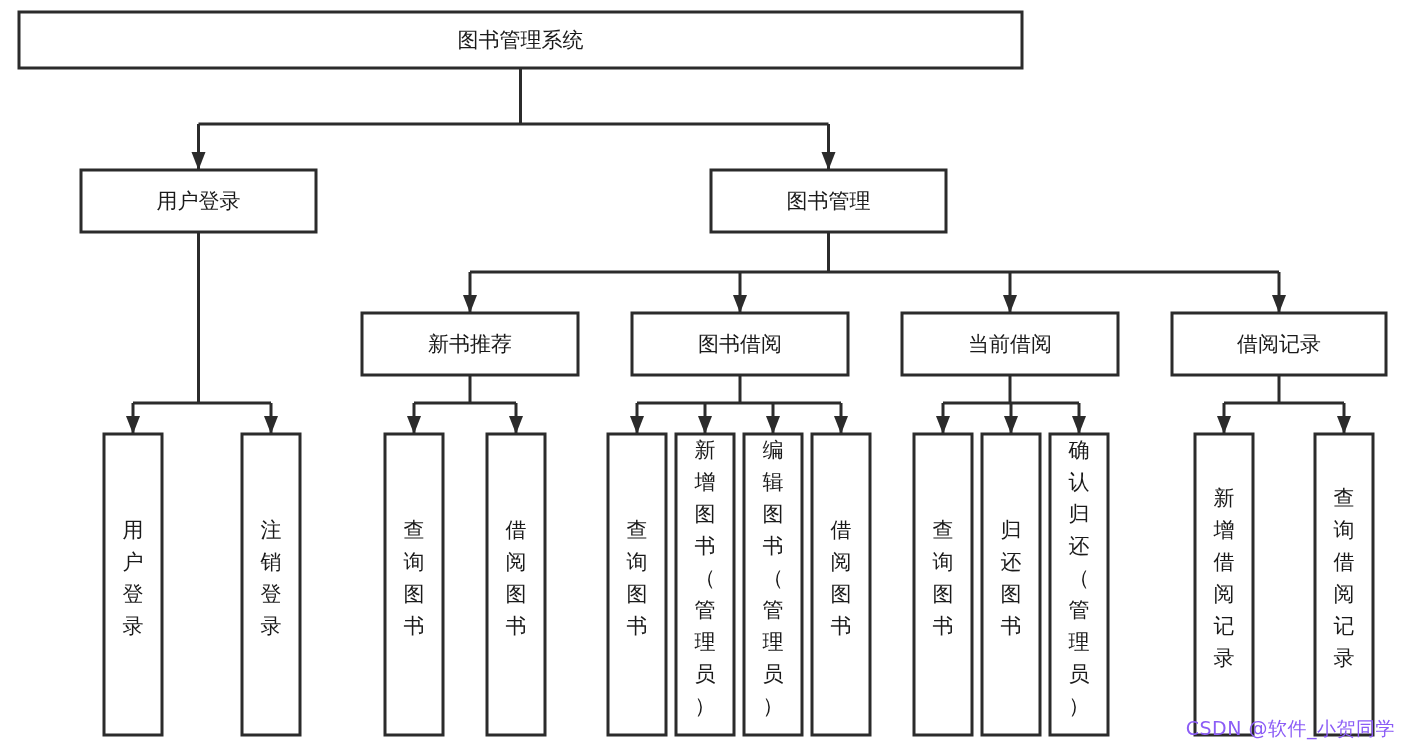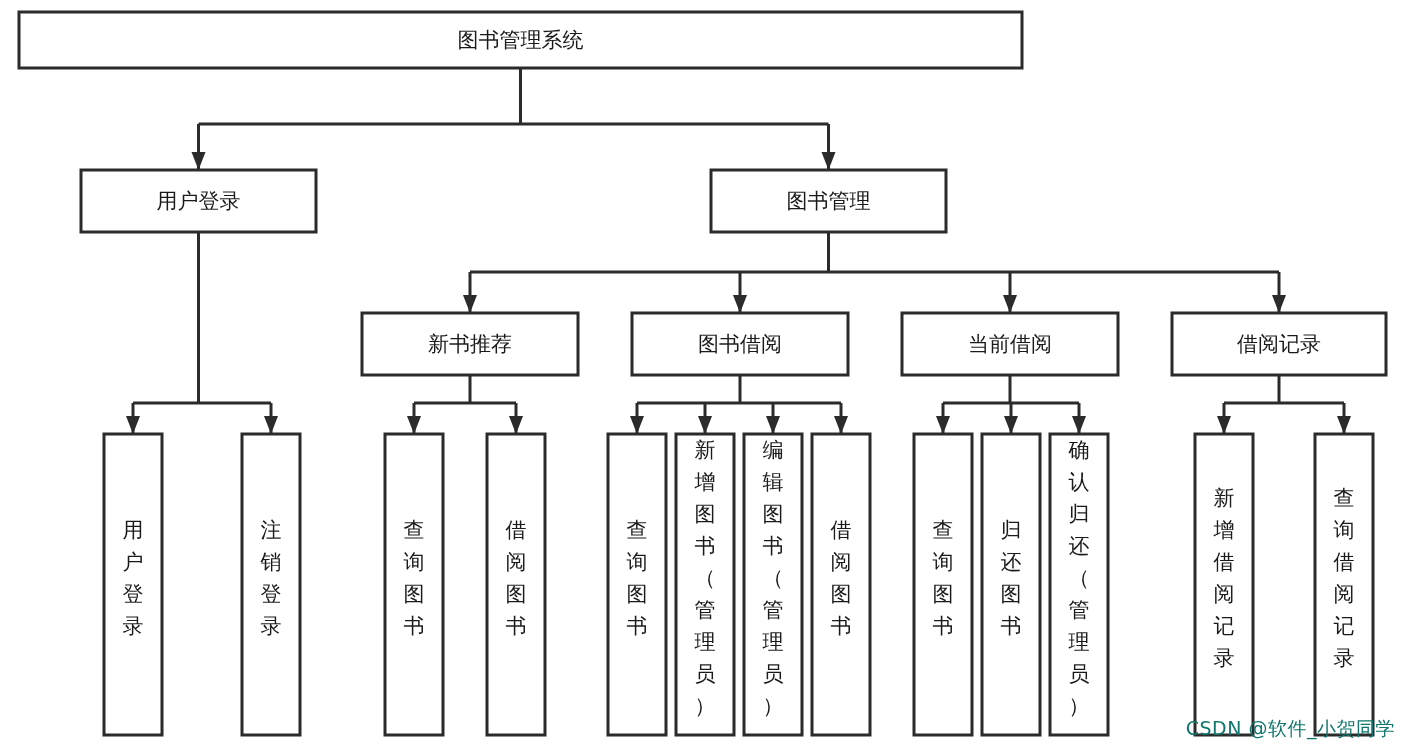--- a/index.html
+++ b/index.html
@@ -23,21 +23,21 @@
   .leaf-label{
     font-family:"DejaVu Sans","Liberation Sans",sans-serif;
     font-size:21px;fill:#1a1a1a;
     text-anchor:middle;
   }
   .watermark{
     position:absolute;
     right:10px;bottom:5px;
     font-family:"DejaVu Sans","Liberation Sans",sans-serif;
     font-size:19px;
-    color:#0f766e;
+    color:#8b5cf6;
     white-space:nowrap;
     letter-spacing:0.5px;
   }
 </style>
 </head>
 <body>
 
 <div id="diagram-root">
   <svg id="diagram-svg" width="1405" height="747" viewBox="0 0 1405 747" xmlns="http://www.w3.org/2000/svg">
       <g>

